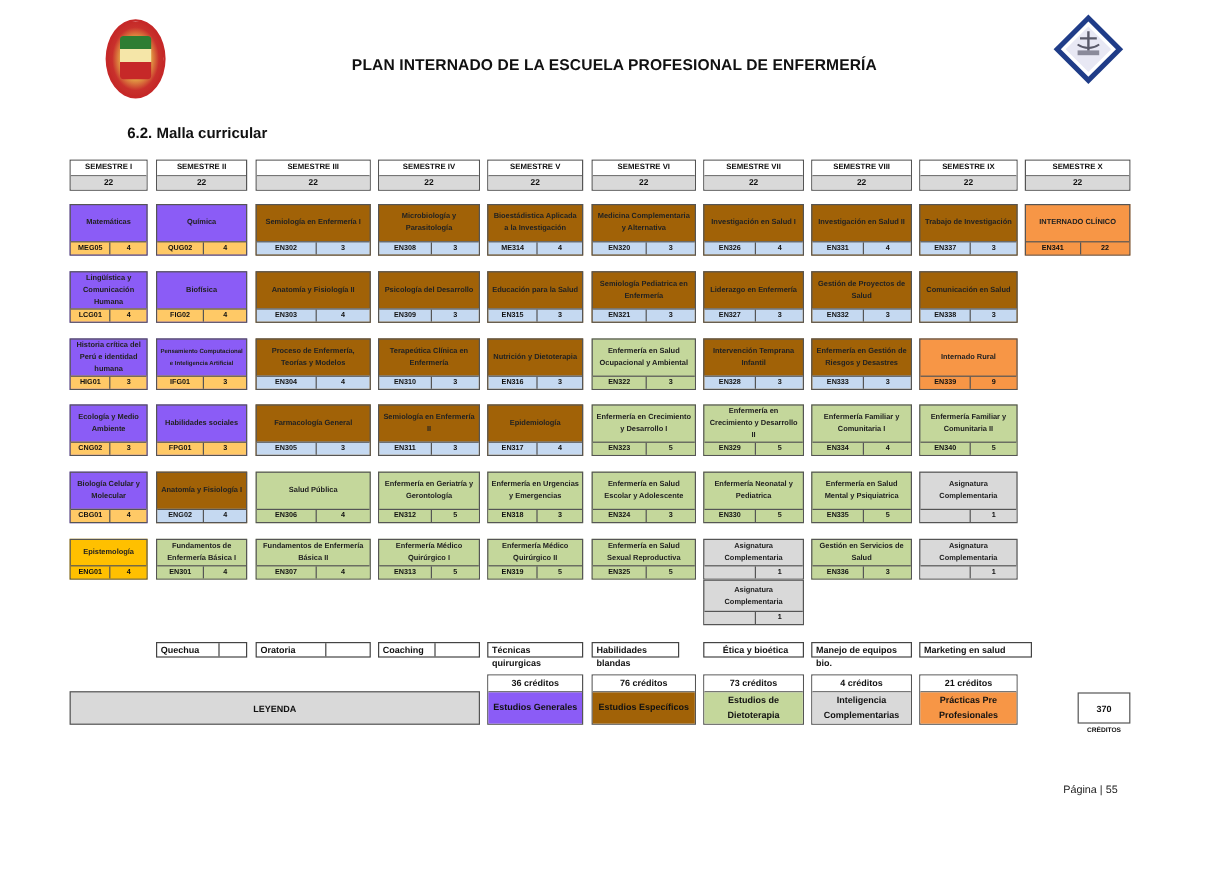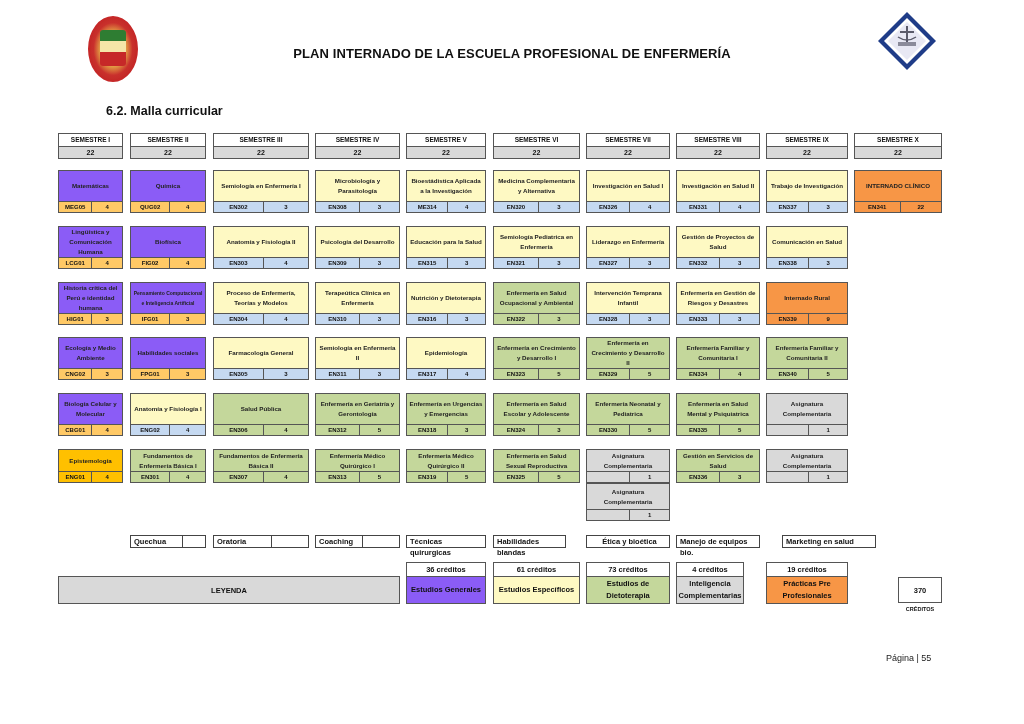--- a/index.html
+++ b/index.html
@@ -21,21 +21,21 @@
 
   .course { border: 1px solid #555; box-sizing: border-box; height: 43px; display: flex; flex-direction: column; }
   .course .cname { flex: 1; display: flex; align-items: center; justify-content: center; text-align: center;
     font-size: 6.2px; line-height: 10px; padding: 0 2px; font-weight: bold; color: #222; }
   .course .foot { height: 10px; display: flex; border-top: 1px solid #555; }
   .course .code { flex: 1.1; font-size: 6px; line-height: 10px; text-align: center; font-weight: bold; border-right: 1px solid #555; }
   .course .cr { flex: 1; font-size: 6px; line-height: 10px; text-align: center; font-weight: bold; }
 
   .c-gen { background: #8b5cf6; }
   .c-gen .foot { background: #ffc966; }
-  .c-esp { background: #fef9c3; }
+  .c-esp { background: #a16207; }
   .c-esp .foot { background: #c5d9f1; }
   .c-espec { background: #c4d79b; }
   .c-espec .foot { background: #c4d79b; }
   .c-comp { background: #d9d9d9; }
   .c-comp .foot { background: #d9d9d9; }
   .c-pre { background: #f79646; }
   .c-pre .foot { background: #f79646; }
   .c-epi { background: #ffc000; }
   .c-epi .foot { background: #ffc000; }
 
@@ -529,42 +529,42 @@
   </div>
 <div class="abs elec" style="left:493px;top:535px;width:73px;">
     <span class="el-label">Habilidades blandas</span>
   </div>
 <div class="abs elec" style="left:586px;top:535px;width:84px;text-align:center;">
     <span class="el-label">Ética y bioética</span>
   </div>
 <div class="abs elec" style="left:676px;top:535px;width:84px;">
     <span class="el-label">Manejo de equipos bio.</span>
   </div>
-<div class="abs elec" style="left:782px;top:535px;width:94px;">
+<div class="abs elec" style="left:766px;top:535px;width:94px;">
     <span class="el-label">Marketing en salud</span>
   </div>
 
 <div class="abs legend-box" style="left:58px;top:576px;width:342px;">LEYENDA</div>
 <div class="abs lg" style="left:406px;top:562px;width:80px;">
     <div class="lg-cred">36 créditos</div>
     <div class="lg-name c-gen">Estudios Generales</div>
   </div>
 <div class="abs lg" style="left:493px;top:562px;width:87px;">
-    <div class="lg-cred">61 créditos</div>
+    <div class="lg-cred">76 créditos</div>
     <div class="lg-name c-esp">Estudios Específicos</div>
   </div>
 <div class="abs lg" style="left:586px;top:562px;width:84px;">
     <div class="lg-cred">73 créditos</div>
     <div class="lg-name c-espec">Estudios de Dietoterapia</div>
   </div>
-<div class="abs lg" style="left:676px;top:562px;width:68px;">
+<div class="abs lg" style="left:676px;top:562px;width:84px;">
     <div class="lg-cred">4 créditos</div>
     <div class="lg-name c-comp">Inteligencia Complementarias</div>
   </div>
 <div class="abs lg" style="left:766px;top:562px;width:82px;">
-    <div class="lg-cred">19 créditos</div>
+    <div class="lg-cred">21 créditos</div>
     <div class="lg-name c-pre">Prácticas Pre Profesionales</div>
   </div>
 
 <div class="abs total">370</div>
 <div class="abs total-label">CRÉDITOS</div>
 
 <div class="abs page">Página | 55</div>
 
 </body></html>

